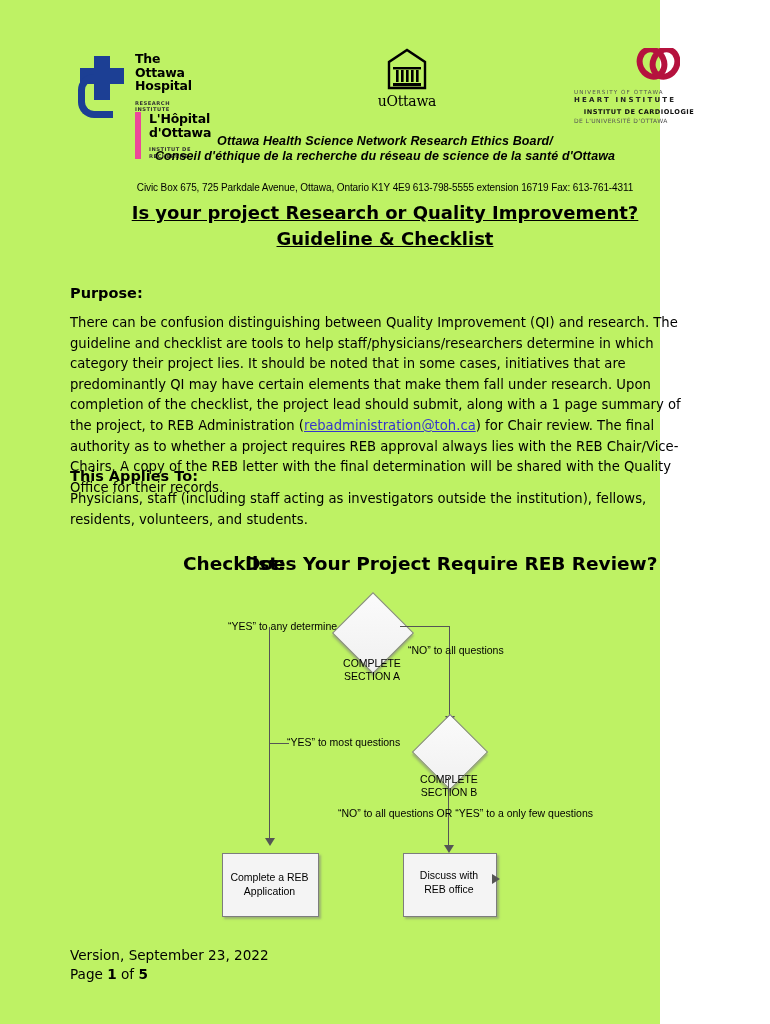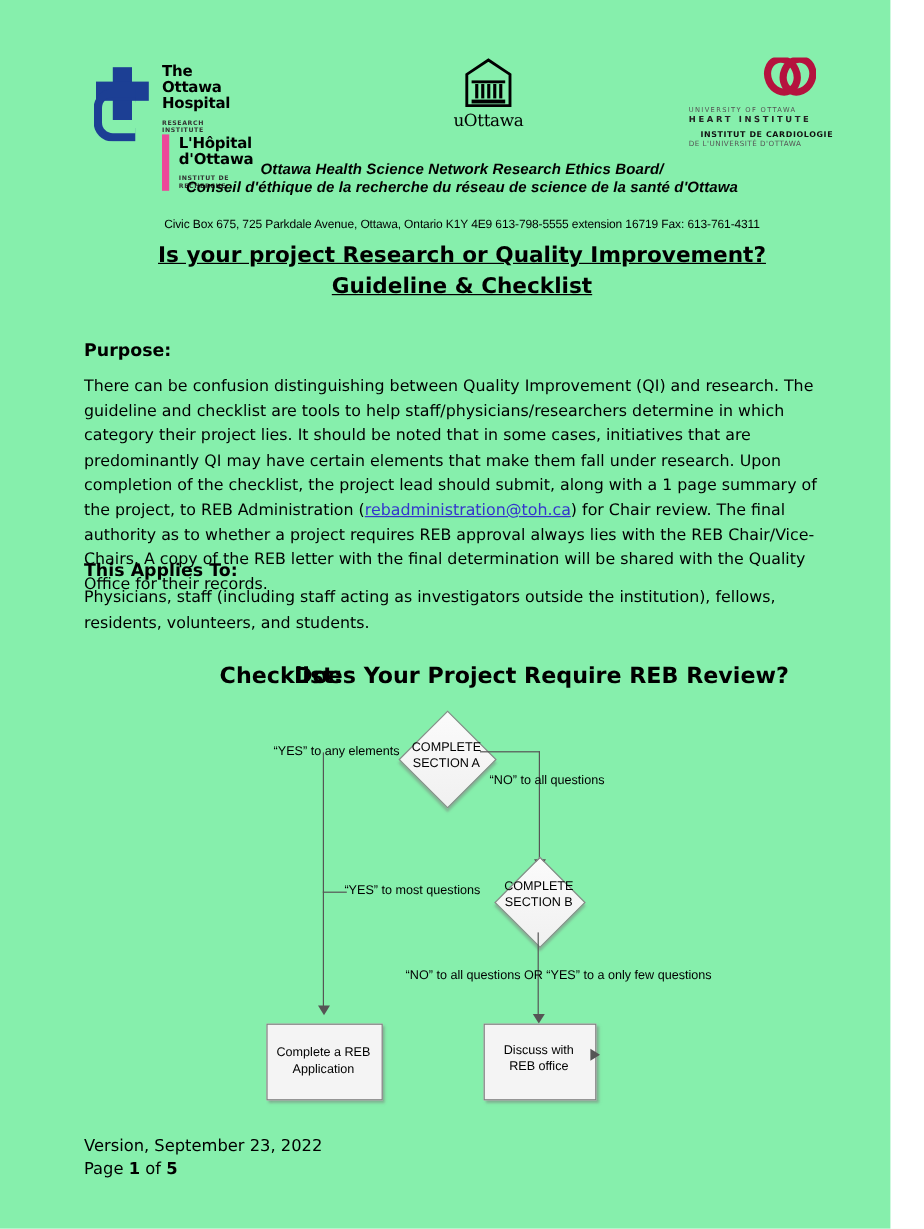--- a/index.html
+++ b/index.html
@@ -11,23 +11,23 @@
     width: 770px;
     height: 1024px;
     position: relative;
     font-family: "DejaVu Sans", sans-serif;
     color: #000000;
     overflow: hidden;
   }
   .page {
     position: absolute;
     left: 0; top: 0;
-    width: 742px;
+    width: 660px;
     height: 1024px;
-    background: #86efac;
+    background: #bef264;
   }
 
   
   .logo-band {
     position: absolute;
     left: 0; top: 30px;
     width: 770px;
     height: 100px;
   }
 
@@ -220,20 +220,21 @@
     transform: rotate(45deg);
     box-shadow: 2px 2px 2px rgba(120,120,120,0.45);
   }
   .diamond-label {
     position: absolute;
     text-align: center;
     font-family: "Liberation Sans", sans-serif;
     font-size: 10.5px;
     line-height: 13px;
     white-space: nowrap;
+    margin-top: 40px;
   }
   .procbox {
     position: absolute;
     background: #f4f4f4;
     border: 1px solid #7d7d7d;
     box-shadow: 2px 2px 2px rgba(120,120,120,0.5);
   }
   .procbox-label {
     position: absolute;
     text-align: center;
@@ -356,21 +357,21 @@
       <div class="flow-title a">Checklist:</div>
       <div class="flow-title b">Does Your Project Require REB Review?</div>
     </div>
 
     <div class="diamond" style="left:344px; top:604px; width:56px; height:56px; top:59px;"></div>
     <div class="diamond-label" style="left:330px; top:72px; width:84px;">
       <div>COMPLETE</div>
       <div>SECTION A</div>
     </div>
 
-    <div class="edge-label" style="left:228px; top:75px;">“YES” to any elements</div>
+    <div class="edge-label" style="left:228px; top:75px;">“YES” to any determine</div>
 
     <div class="vline" style="left:269px; top:82px; height:215px;"></div>
     <div class="arrowhead" style="left:265px; top:293px;"></div>
 
     <div class="hline" style="left:400px; top:81px; width:50px;"></div>
     <div class="vline" style="left:449px; top:81px; height:94px;"></div>
     <div class="arrowhead" style="left:445px; top:171px;"></div>
     <div class="edge-label" style="left:408px; top:99px;">“NO” to all questions</div>
 
     <div class="diamond" style="left:423px; top:180px; width:52px; height:52px;"></div>

